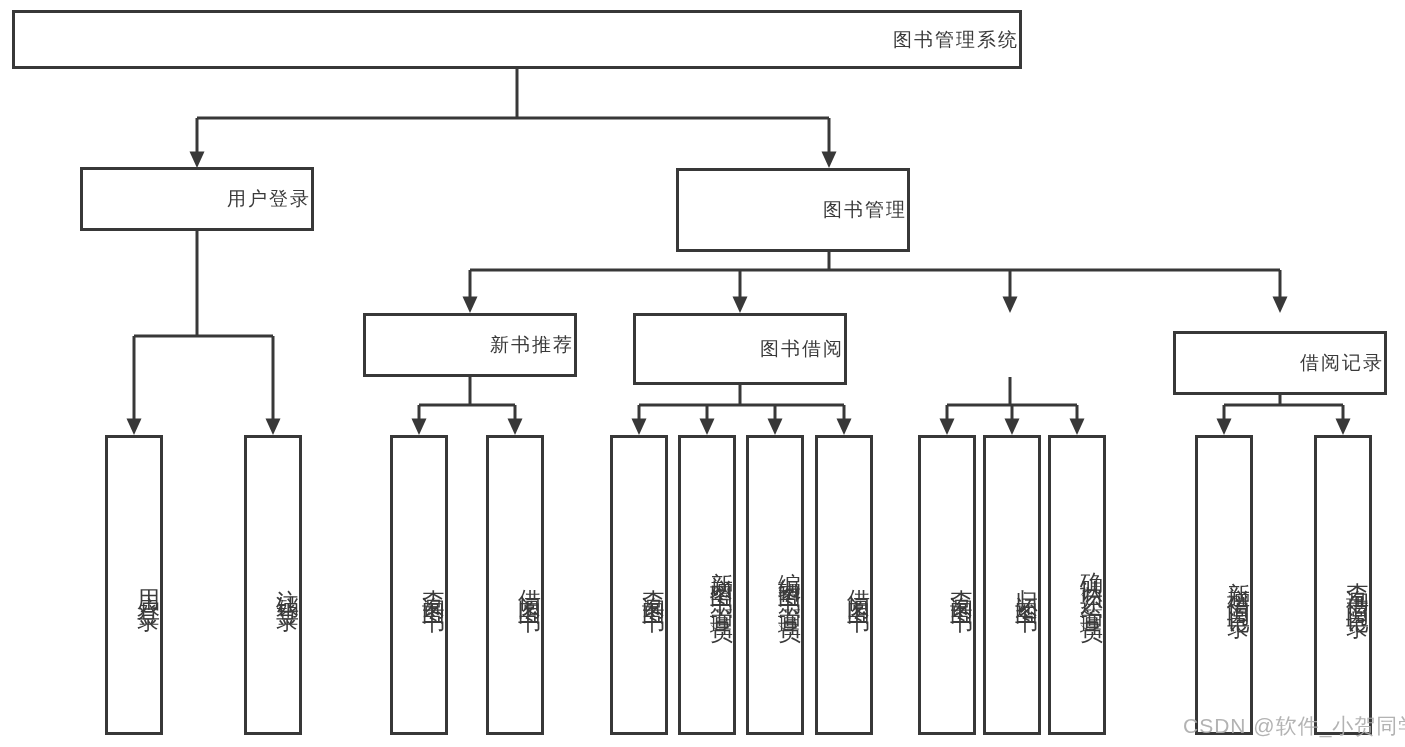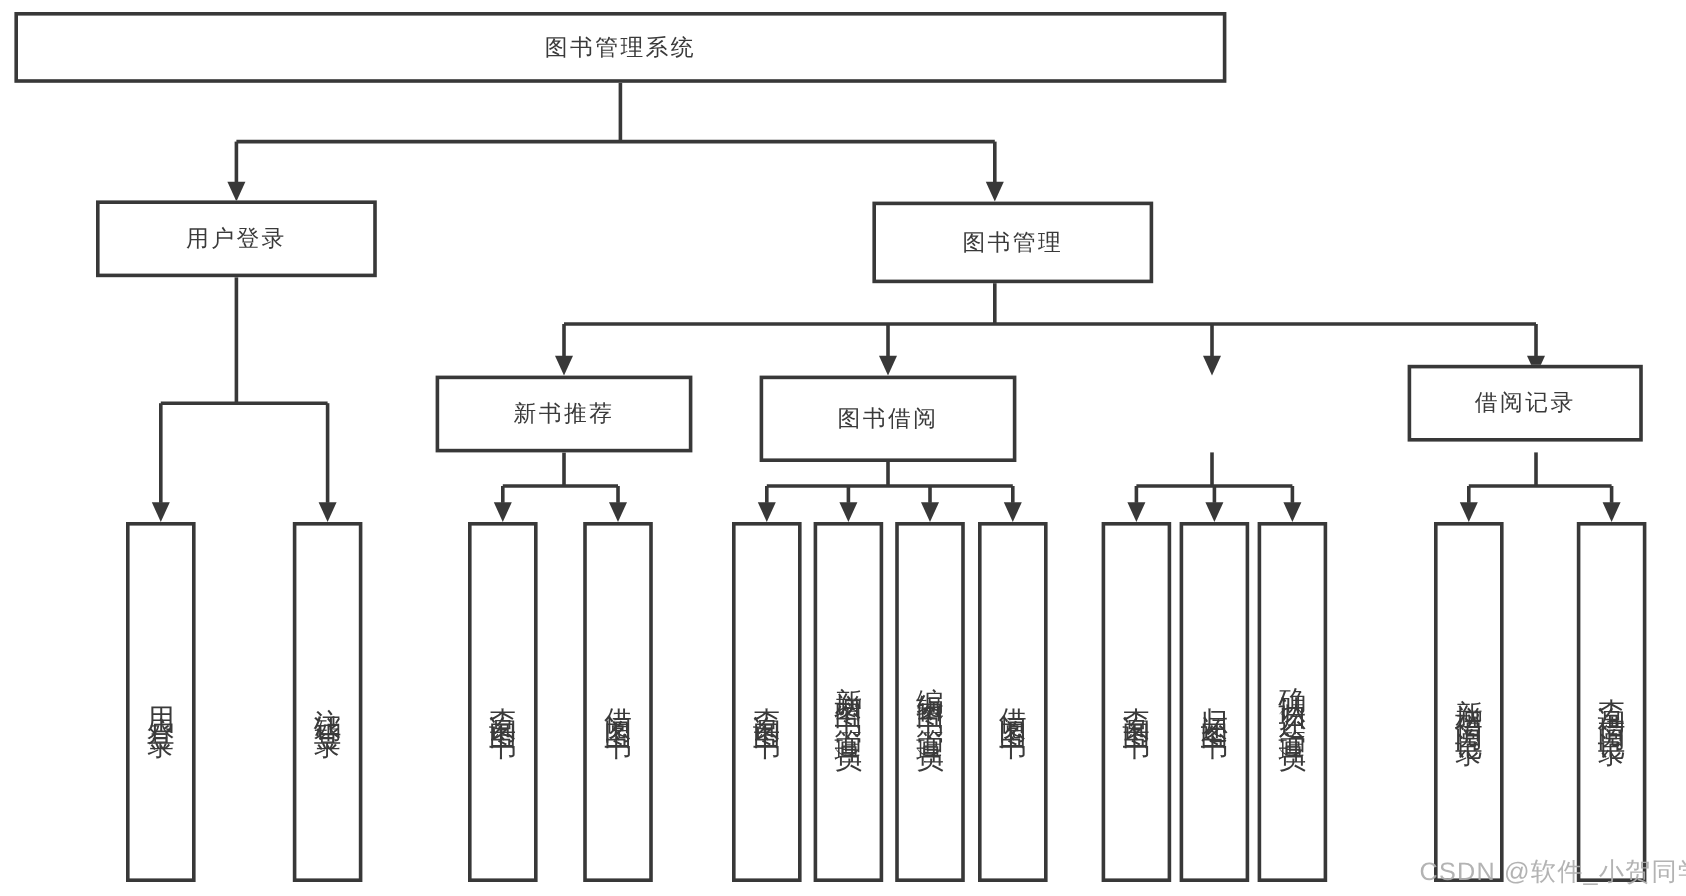--- a/index.html
+++ b/index.html
@@ -1,20 +1,20 @@
 <!DOCTYPE html>
 <html><head>
 <meta charset="utf-8">
 <style>
   html,body{margin:0;padding:0;background:#ffffff;}
   body{font-family:"Liberation Sans","DejaVu Sans",sans-serif;}
   .canvas{position:relative;width:1405px;height:747px;background:#ffffff;overflow:hidden;}
   .connectors{position:absolute;left:0;top:0;z-index:1;}
   .node{position:absolute;box-sizing:border-box;background:#ffffff;border:3px solid #383838;
-        display:flex;align-items:center;justify-content:center;z-index:2;}
+        display:flex;align-items:center;justify-content:flex-end;z-index:2;}
   .hbox{font-size:19px;letter-spacing:2px;color:#3a3a3a;}
   .vbox{top:435px;width:58px;height:300px;font-size:23px;color:#3a3a3a;}
   .vtext{writing-mode:vertical-rl;text-orientation:mixed;letter-spacing:7px;line-height:1;
          max-height:288px;}
   .watermark{position:absolute;left:1183px;top:712px;z-index:5;font-size:21px;
              color:rgba(172,172,172,0.92);letter-spacing:1px;white-space:nowrap;}
 </style>
 </head>
 <body>
 
@@ -86,31 +86,31 @@
     </g>
   </svg>
 
   <div class="node hbox" style="left:12px;top:10px;width:1010px;height:59px">
     <span>图书管理系统</span>
   </div>
 
   <div class="node hbox" style="left:80px;top:167px;width:234px;height:64px">
     <span>用户登录</span>
   </div>
-  <div class="node hbox" style="left:727px;top:168px;width:234px;height:68px">
+  <div class="node hbox" style="left:676px;top:168px;width:234px;height:84px">
     <span>图书管理</span>
   </div>
 
   <div class="node hbox" style="left:363px;top:313px;width:214px;height:64px">
     <span>新书推荐</span>
   </div>
   <div class="node hbox" style="left:633px;top:313px;width:214px;height:72px">
     <span>图书借阅</span>
   </div>
-  <div class="node hbox" style="left:1173px;top:304px;width:196px;height:64px">
+  <div class="node hbox" style="left:1173px;top:331px;width:214px;height:64px">
     <span>借阅记录</span>
   </div>
 
   <div class="node vbox" style="left:105px">
     <span class="vtext">用户登录</span>
   </div>
   <div class="node vbox" style="left:244px">
     <span class="vtext">注销登录</span>
   </div>
 

